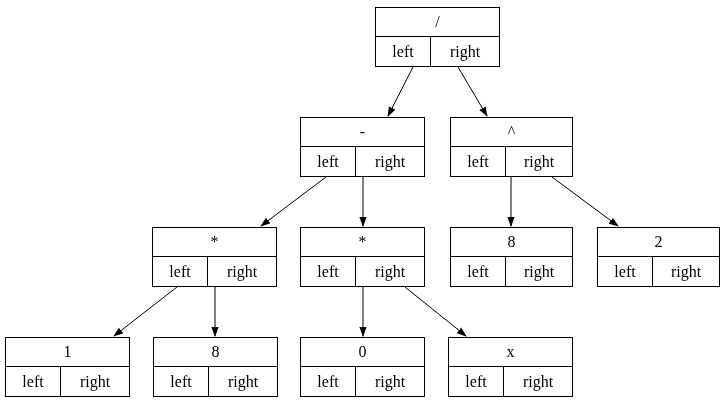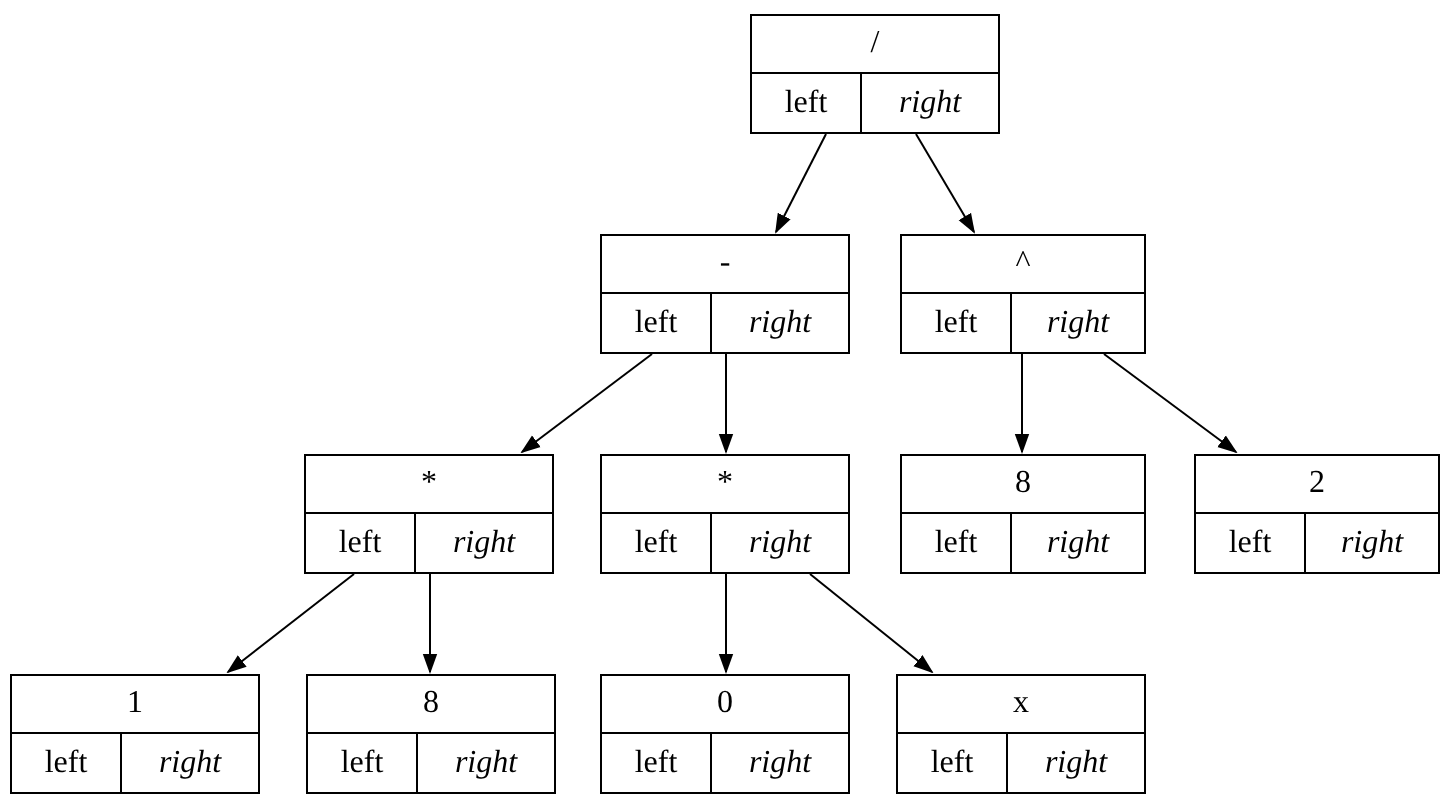--- a/index.html
+++ b/index.html
@@ -52,21 +52,20 @@
     align-items: center;
     justify-content: center;
   }
   .node .port.left {
     box-sizing: border-box;
     width: 55px;
     border-right: 1px solid #000000;
   }
   .node .port.right {
     flex: 1;
-    font-style: italic;
   }
 </style>
 </head>
 <body>
 
 <div id="canvas">
   <svg id="edges" xmlns="http://www.w3.org/2000/svg">
     <defs>
       <marker id="arrowhead" markerWidth="10" markerHeight="8" refX="9" refY="4" orient="auto" markerUnits="userSpaceOnUse">
         <path d="M0,0.4 L10,4 L0,7.6 z" fill="#000000"></path>

